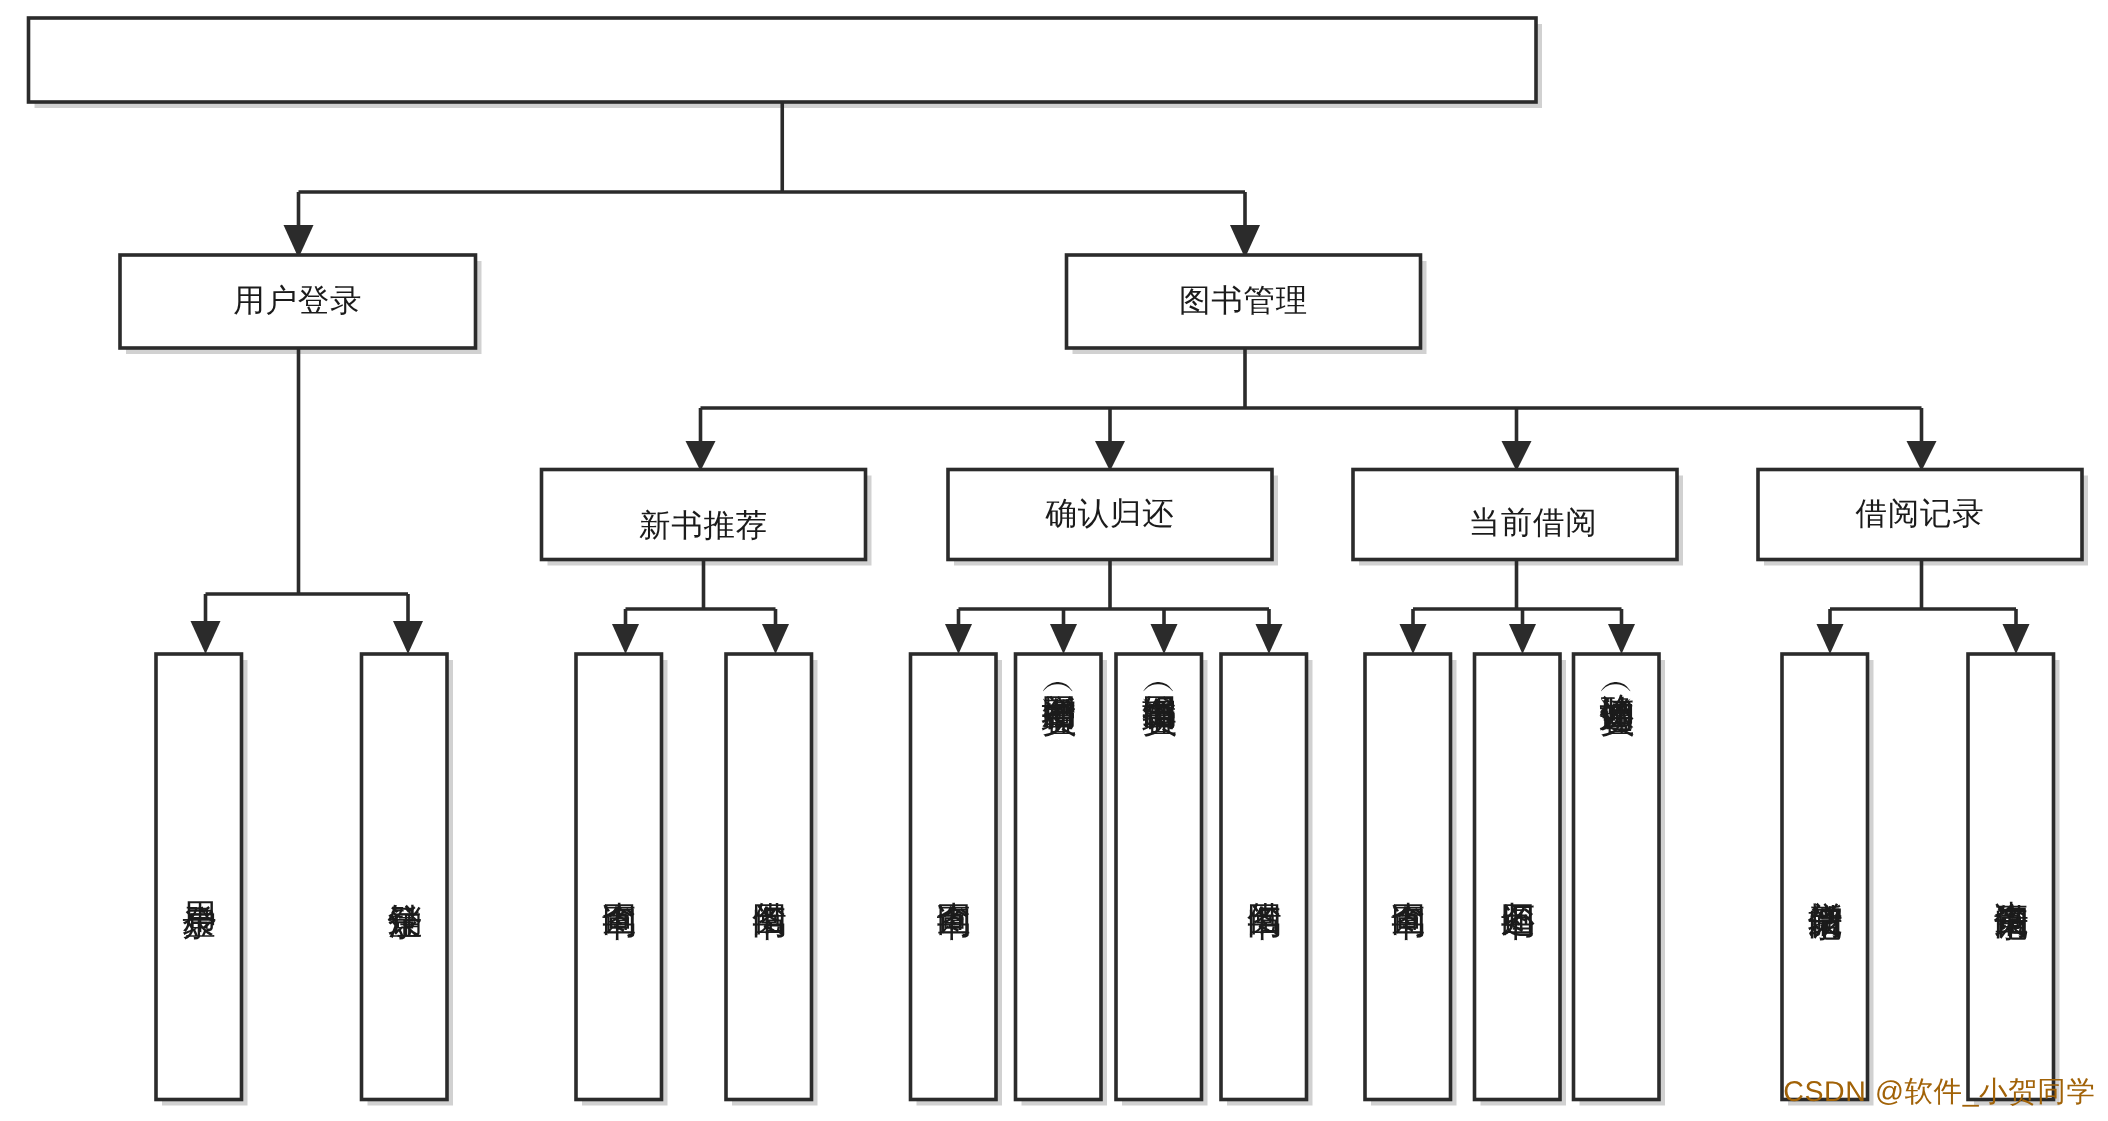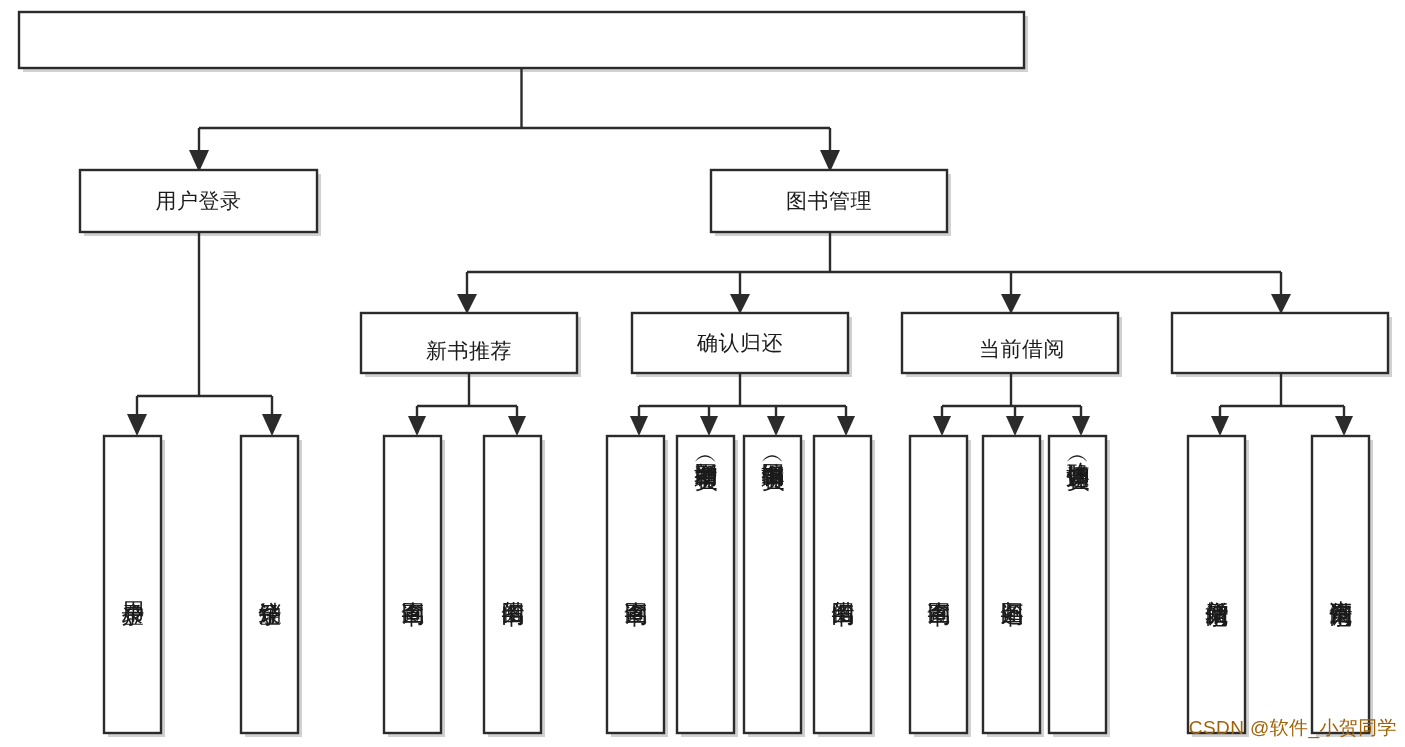--- a/index.html
+++ b/index.html
@@ -217,20 +217,21 @@
     </g>
   </svg>
 
 
   <div class="node-label-h" style="left:80px; top:170px; width:237px; height:62px;">用户登录</div>
   <div class="node-label-h" style="left:711px; top:170px; width:236px; height:62px;">图书管理</div>
 
   <div class="node-label-h" style="left:361px; top:313px; width:216px; height:76px;">新书推荐</div>
   <div class="node-label-h" style="left:632px; top:313px; width:216px; height:60px;">确认归还</div>
   <div class="node-label-h" style="left:902px; top:313px; width:216px; height:72px;margin-left:12px;">当前借阅</div>
+  <div class="node-label-h" style="left:1172px; top:313px; width:216px; height:60px;">借阅记录</div>
 
   <div class="node-label-v" style="left:104px; top:436px; width:57px; height:297px;">用户登录</div>
   <div class="node-label-v" style="left:241px; top:436px; width:57px; height:297px;">注销登录</div>
 
   <div class="node-label-v" style="left:384px; top:436px; width:57px; height:297px;">查询图书</div>
   <div class="node-label-v" style="left:484px; top:436px; width:57px; height:297px;">借阅图书</div>
 
   <div class="node-label-v" style="left:607px; top:436px; width:57px; height:297px;">查询图书</div>
   <div class="node-label-v" style="left:677px; top:436px; width:57px; height:297px; justify-content:flex-start; padding-top:8px; box-sizing:border-box;">新增图书（管理员）</div>
   <div class="node-label-v" style="left:744px; top:436px; width:57px; height:297px; justify-content:flex-start; padding-top:8px; box-sizing:border-box;">编辑图书（管理员）</div>

